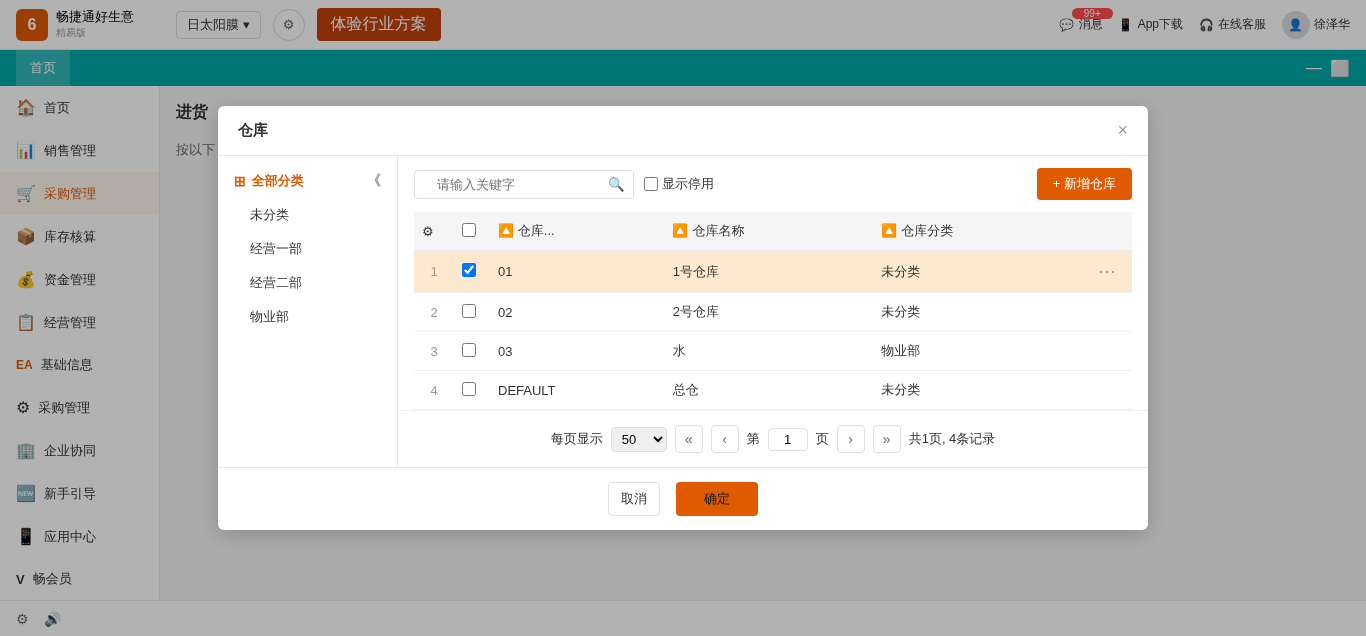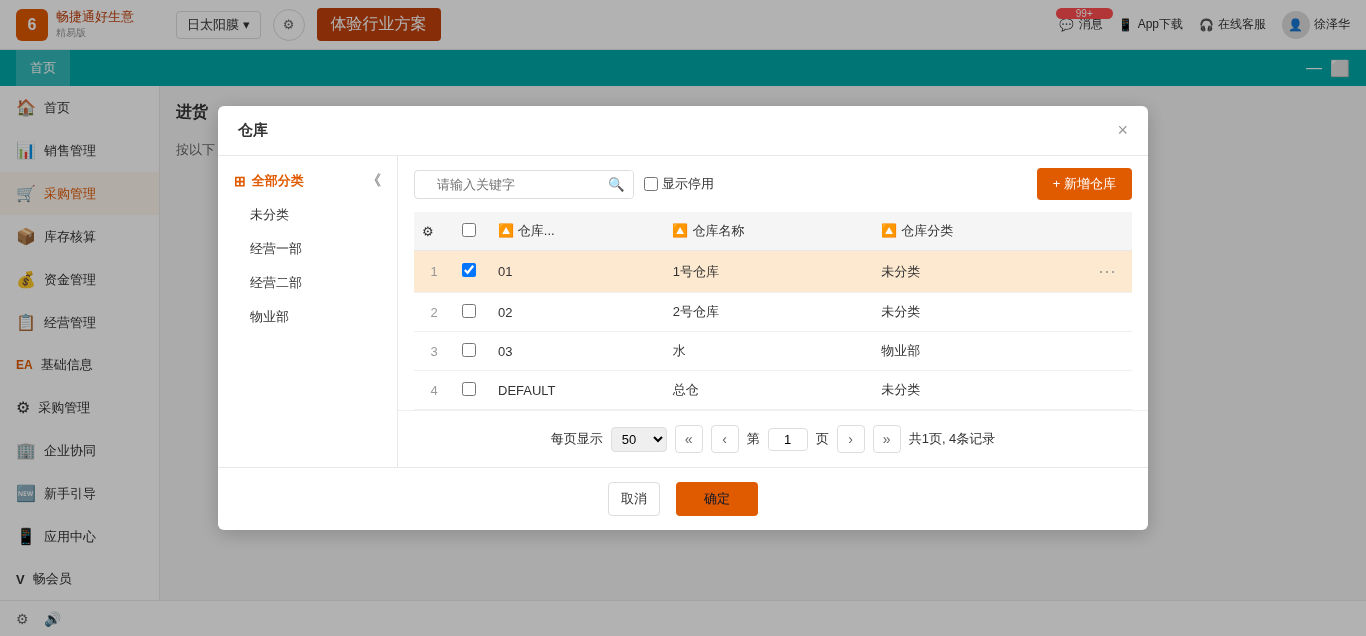--- a/index.html
+++ b/index.html
@@ -22,21 +22,21 @@
       gap: 8px;
       width: 160px;
     }
     .logo-icon {
       width: 32px; height: 32px;
       background: #e05a00;
       border-radius: 6px;
       display: flex; align-items: center; justify-content: center;
       color: #fff; font-size: 16px; font-weight: bold;
     }
-    .logo-text { font-size: 13px; color: #c2410c; line-height: 1.3; }
+    .logo-text { font-size: 13px; color: #000000; line-height: 1.3; }
     .logo-badge { font-size: 10px; color: #999; }
 
     .header-middle {
       flex: 1;
       display: flex;
       align-items: center;
       gap: 12px;
     }
     .store-selector {
       display: flex; align-items: center; gap: 4px;
@@ -64,21 +64,21 @@
     }
     .header-icon-item {
       display: flex; align-items: center; gap: 4px;
       color: #333; font-size: 12px; cursor: pointer; position: relative;
     }
     .badge {
       background: #ff4d4f;
       color: #fff;
       font-size: 10px;
       border-radius: 10px;
-      padding: 0 20px;
+      padding: 0 12px;
       position: absolute;
       top: -8px; right: -10px;
     }
     .user-avatar {
       width: 28px; height: 28px;
       border-radius: 50%;
       background: #ddd;
       display: flex; align-items: center; justify-content: center;
       color: #666;
     }

